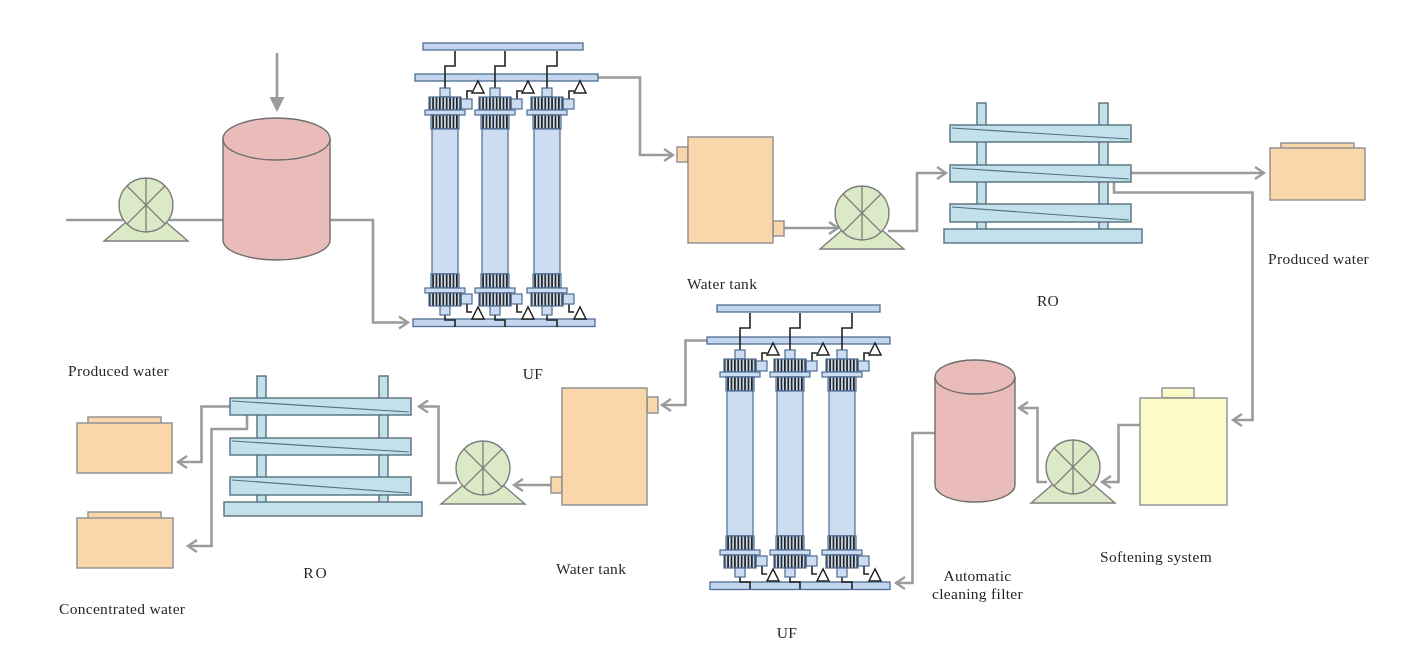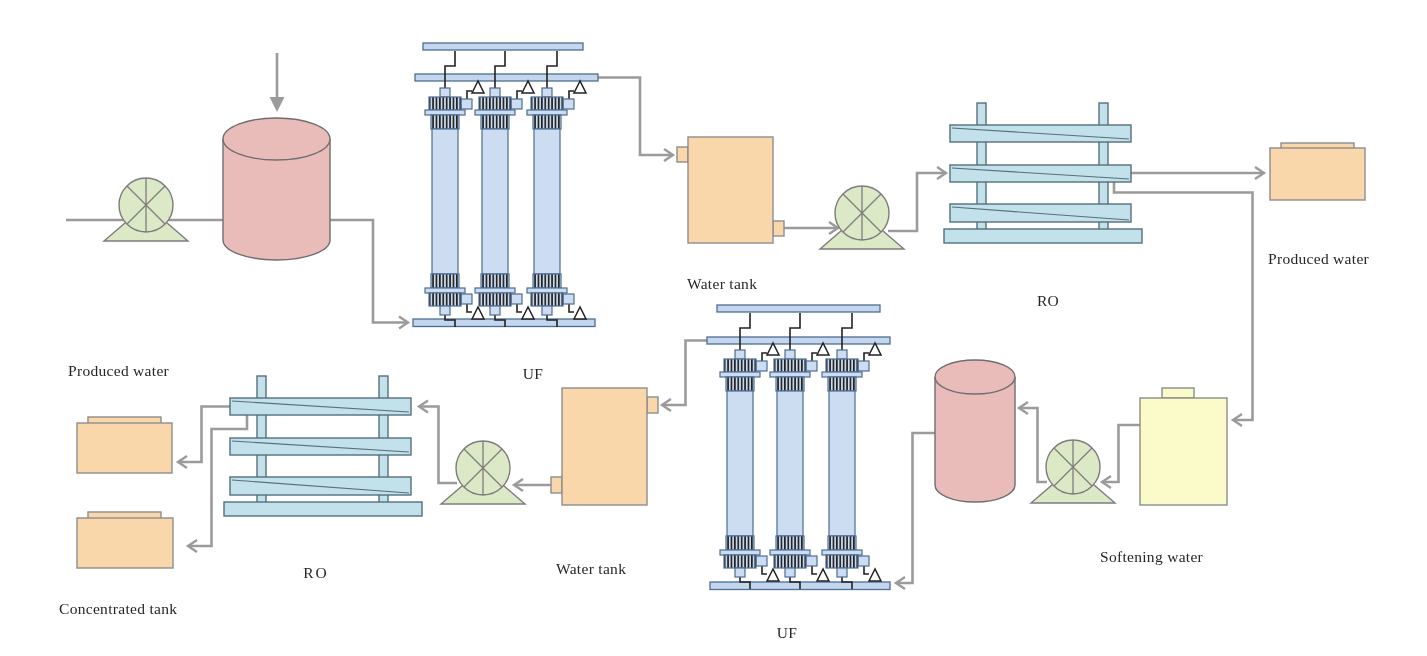--- a/index.html
+++ b/index.html
@@ -192,19 +192,23 @@
   <g>
     <rect class="box" x="88" y="512" width="73" height="9"></rect>
     <rect class="box" x="77" y="518" width="96" height="50"></rect>
   </g>
 </svg>
 
 <div class="lbl center" style="left:508px;top:365px;width:50px">UF</div>
 <div class="lbl" style="left:687px;top:275px">Water tank</div>
 <div class="lbl center" style="left:1023px;top:292px;width:50px">RO</div>
 <div class="lbl" style="left:1268px;top:250px">Produced water</div>
-<div class="lbl" style="left:1100px;top:548px">Softening water</div>
+<div class="lbl" style="left:1100px;top:548px">Softening system</div>
+<div class="lbl center twoline" style="left:900px;top:567px;width:155px">
+  <span>Automatic</span><br>
+  <span>cleaning filter</span>
+</div>
 <div class="lbl" style="left:556px;top:560px">Water tank</div>
 <div class="lbl center" style="left:762px;top:624px;width:50px">UF</div>
 <div class="lbl" style="left:68px;top:362px">Produced water</div>
 <div class="lbl center" style="left:291px;top:564px;width:50px;letter-spacing:2px">RO</div>
-<div class="lbl" style="left:59px;top:600px">Concentrated tank</div>
+<div class="lbl" style="left:59px;top:600px">Concentrated water</div>
 </div>
 
 </body></html>

